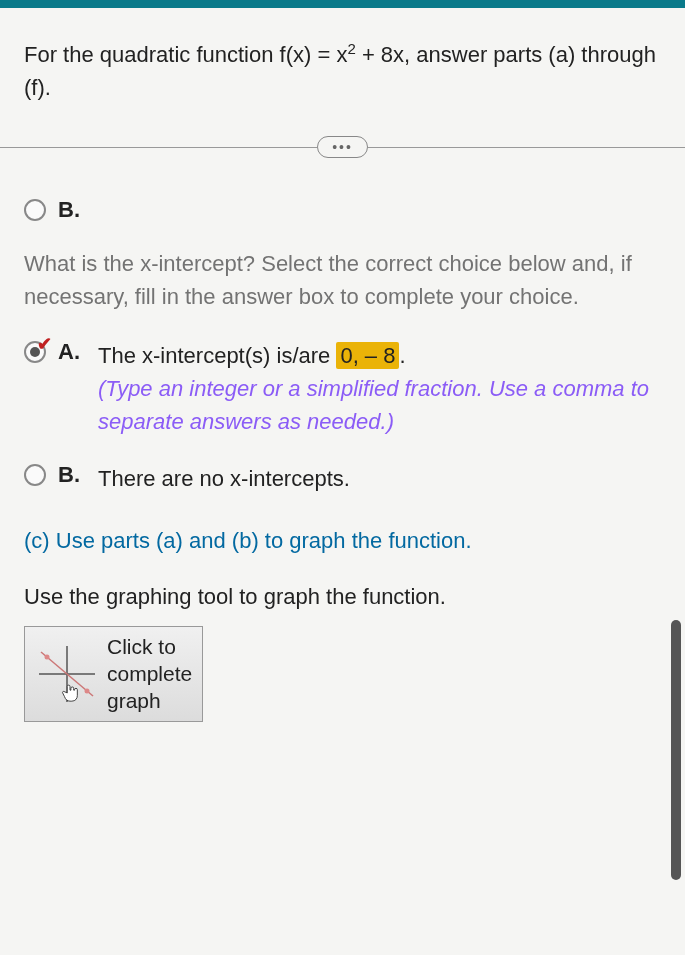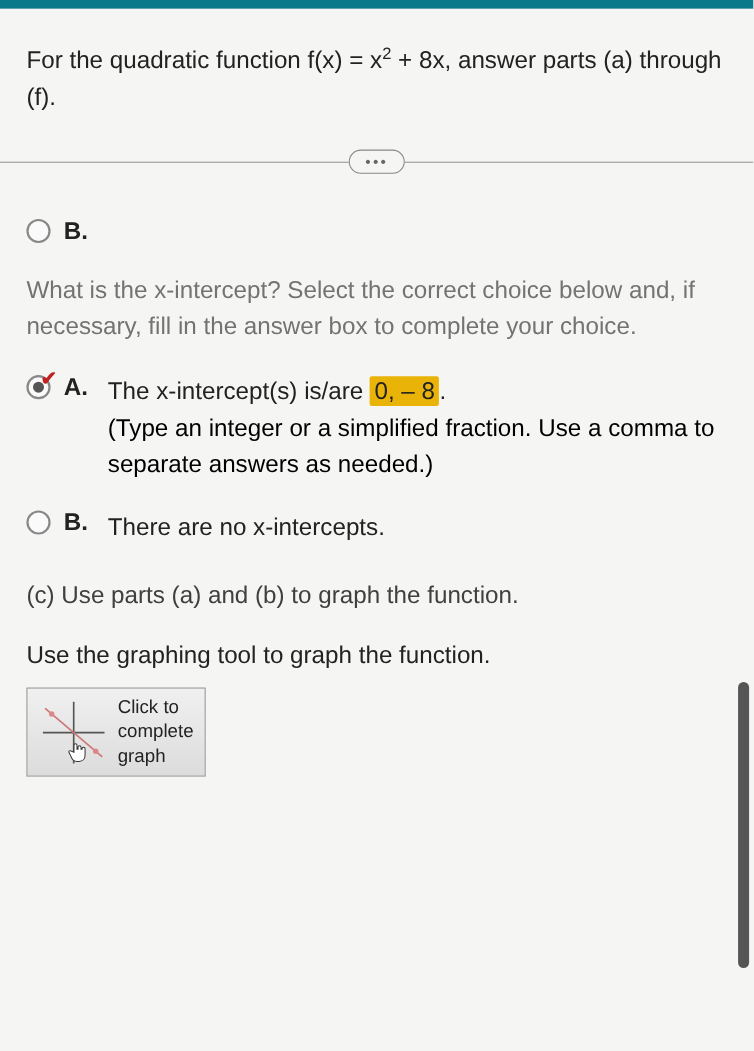--- a/index.html
+++ b/index.html
@@ -111,38 +111,39 @@
       font-weight: bold;
       min-width: 28px;
     }
     .option-text {
       font-size: 22px;
       color: #222;
       line-height: 1.5;
     }
     .option-subtext {
       font-size: 22px;
-      color: #000000;
-      line-height: 1.5;
+      color: #8b5cf6;
+      line-height: 1.5;
+      font-style: italic;
     }
     .subquestion {
       font-size: 22px;
       color: #737373;
       line-height: 1.5;
       margin-bottom: 26px;
       margin-top: 8px;
     }
     .answer-highlight {
       background: #eab308;
       padding: 1px 4px;
       border-radius: 2px;
     }
     .part-c {
       font-size: 22px;
-      color: #404040;
+      color: #0369a1;
       line-height: 1.6;
       margin-top: 28px;
       margin-bottom: 20px;
     }
     .graph-tool-text {
       font-size: 22px;
       color: #222;
       line-height: 1.6;
       margin-bottom: 12px;
     }
@@ -159,21 +160,21 @@
       width: 64px;
       height: 64px;
       position: relative;
       flex-shrink: 0;
     }
     .graph-thumb svg {
       width: 100%;
       height: 100%;
     }
     .graph-label {
-      font-size: 17px;
+      font-size: 21px;
       color: #222;
       line-height: 1.3;
     }
     .cursor-icon {
       position: absolute;
       bottom: -2px;
       left: 24px;
       font-size: 20px;
     }
     .scrollbar-track {

